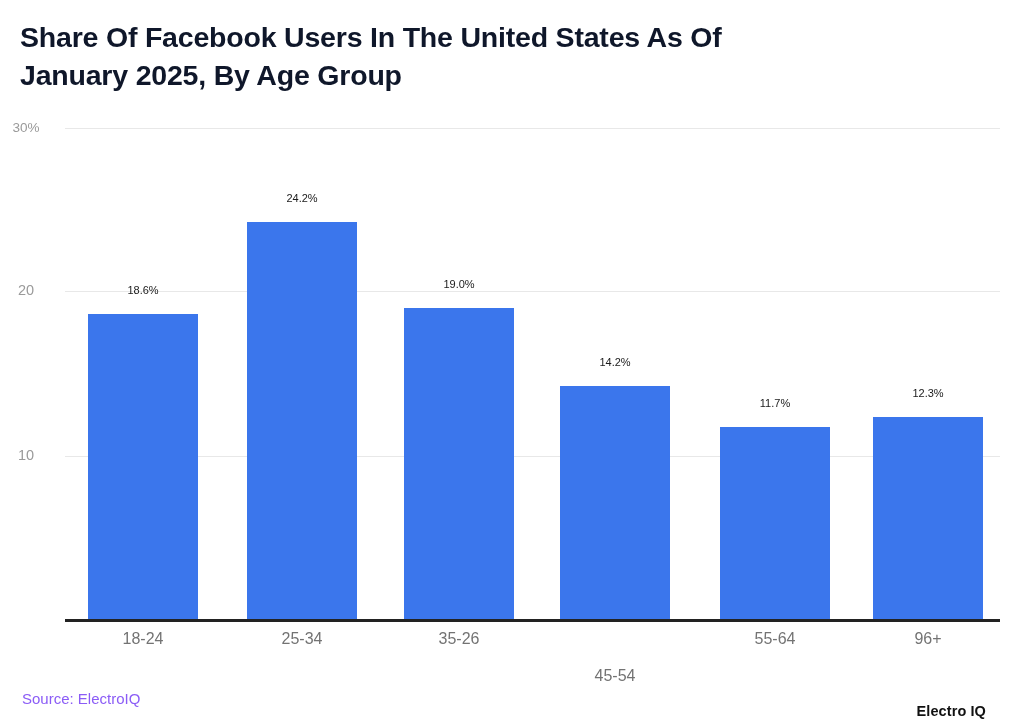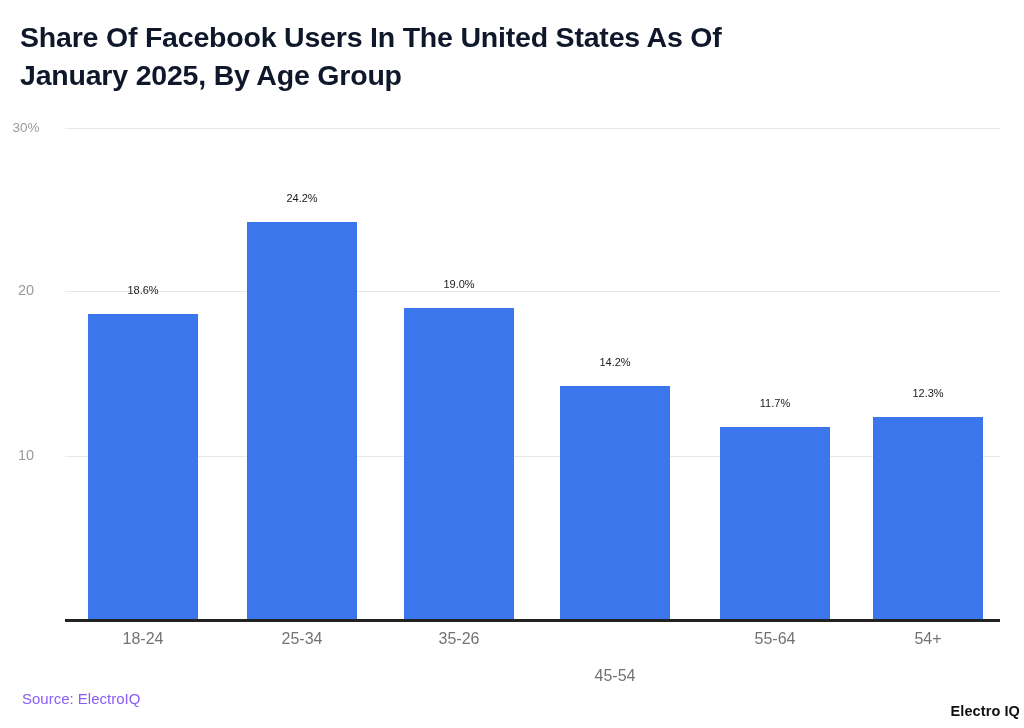--- a/index.html
+++ b/index.html
@@ -101,21 +101,21 @@
   .source {
     position: absolute;
     left: 22px;
     top: 690px;
     font-size: 15px;
     color: #8b5cf6;
     font-family: "Liberation Sans", sans-serif;
   }
   .brand {
     position: absolute;
-    right: 4px;
+    right: 38px;
     top: 703px;
     font-size: 14.5px;
     font-weight: 700;
     color: #111111;
     letter-spacing: 0.1px;
     font-family: "Liberation Sans", sans-serif;
   }
 </style>
 </head>
 <body>
@@ -149,21 +149,21 @@
     <div class="bar-value" style="left:720px; width:110px; top:397px;">11.7%</div>
     <div class="bar-value" style="left:873px; width:110px; top:387px;">12.3%</div>
 
     <div class="axis-line"></div>
 
     <div class="xtick" style="left:88px;  width:110px;">18-24</div>
     <div class="xtick" style="left:247px; width:110px;">25-34</div>
     <div class="xtick" style="left:404px; width:110px;">35-26</div>
     <div class="xtick" style="left:560px; width:110px;margin-top:37px;">45-54</div>
     <div class="xtick" style="left:720px; width:110px;">55-64</div>
-    <div class="xtick" style="left:873px; width:110px;">54+</div>
+    <div class="xtick" style="left:873px; width:110px;">96+</div>
 
   </div>
 
   <div class="source">Source: ElectroIQ</div>
 
   <div class="brand">Electro IQ</div>
 
 </div>
 
 </body></html>

